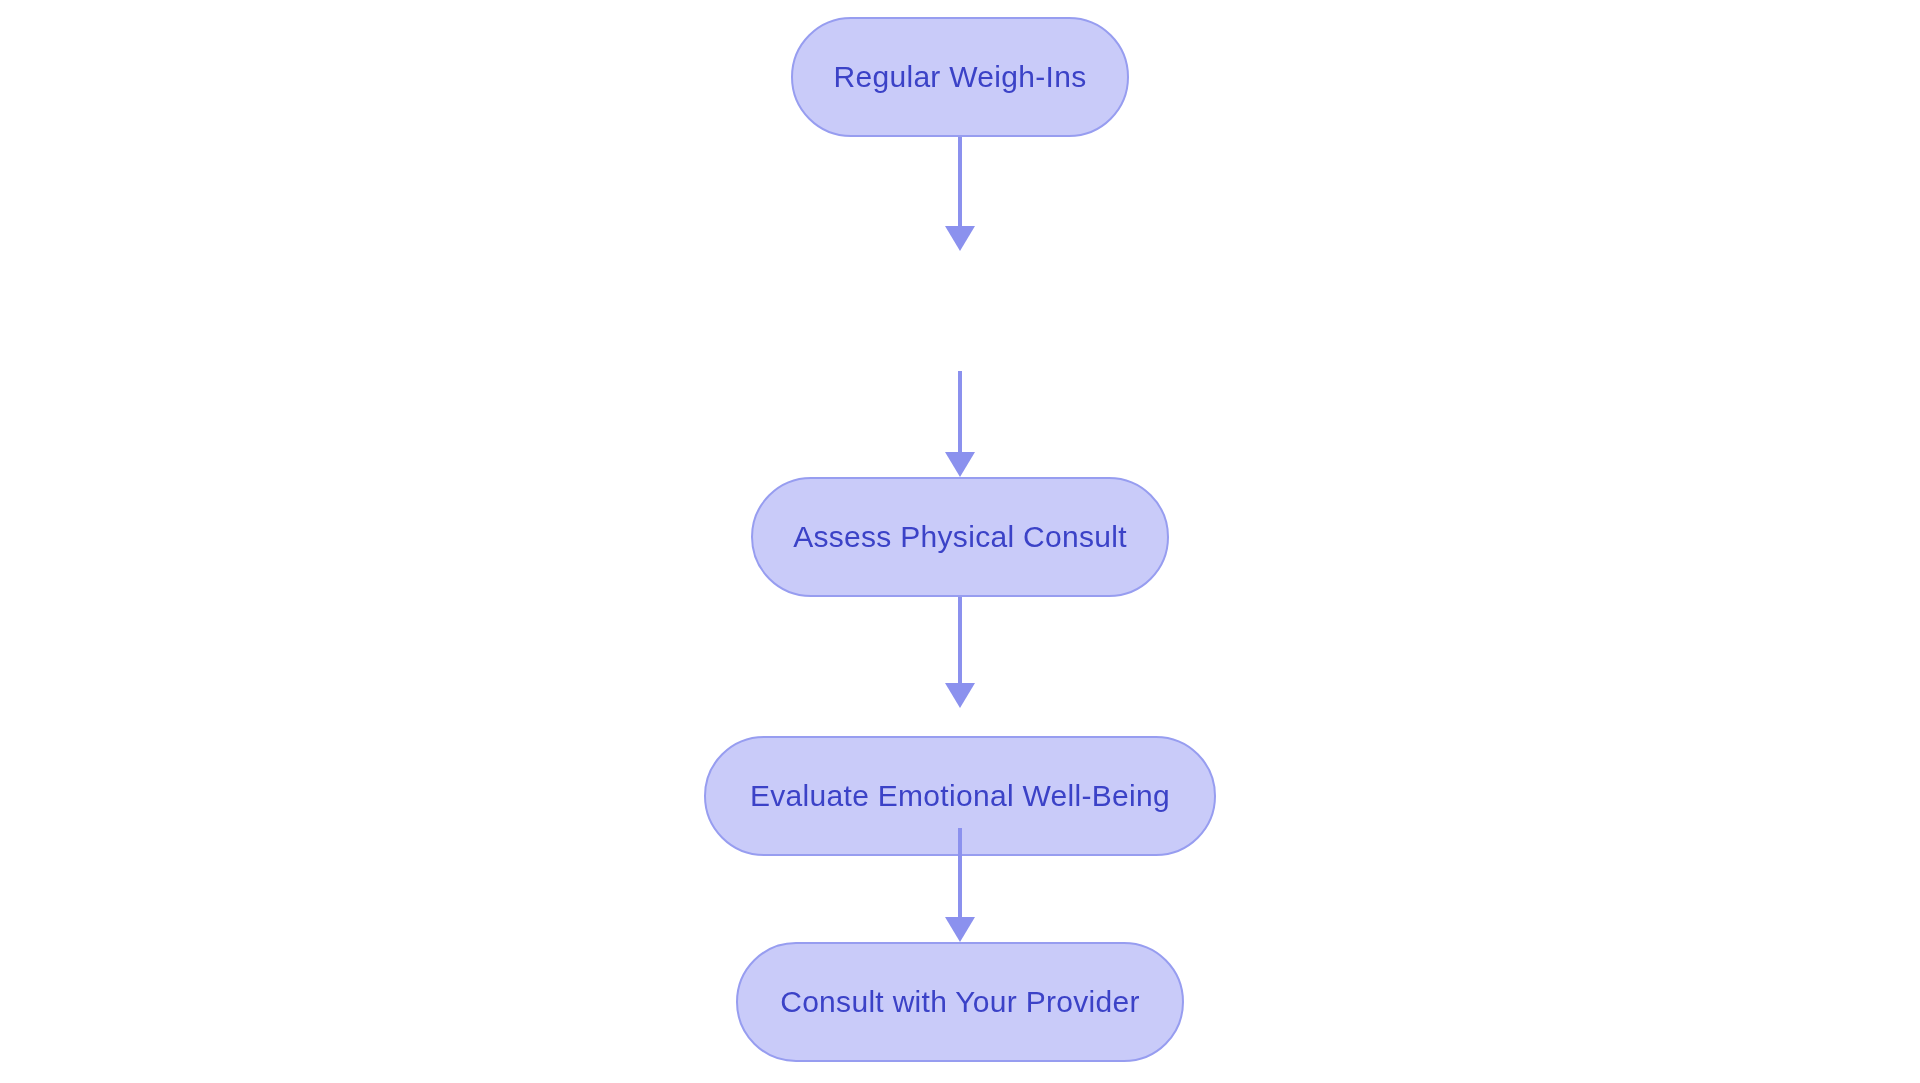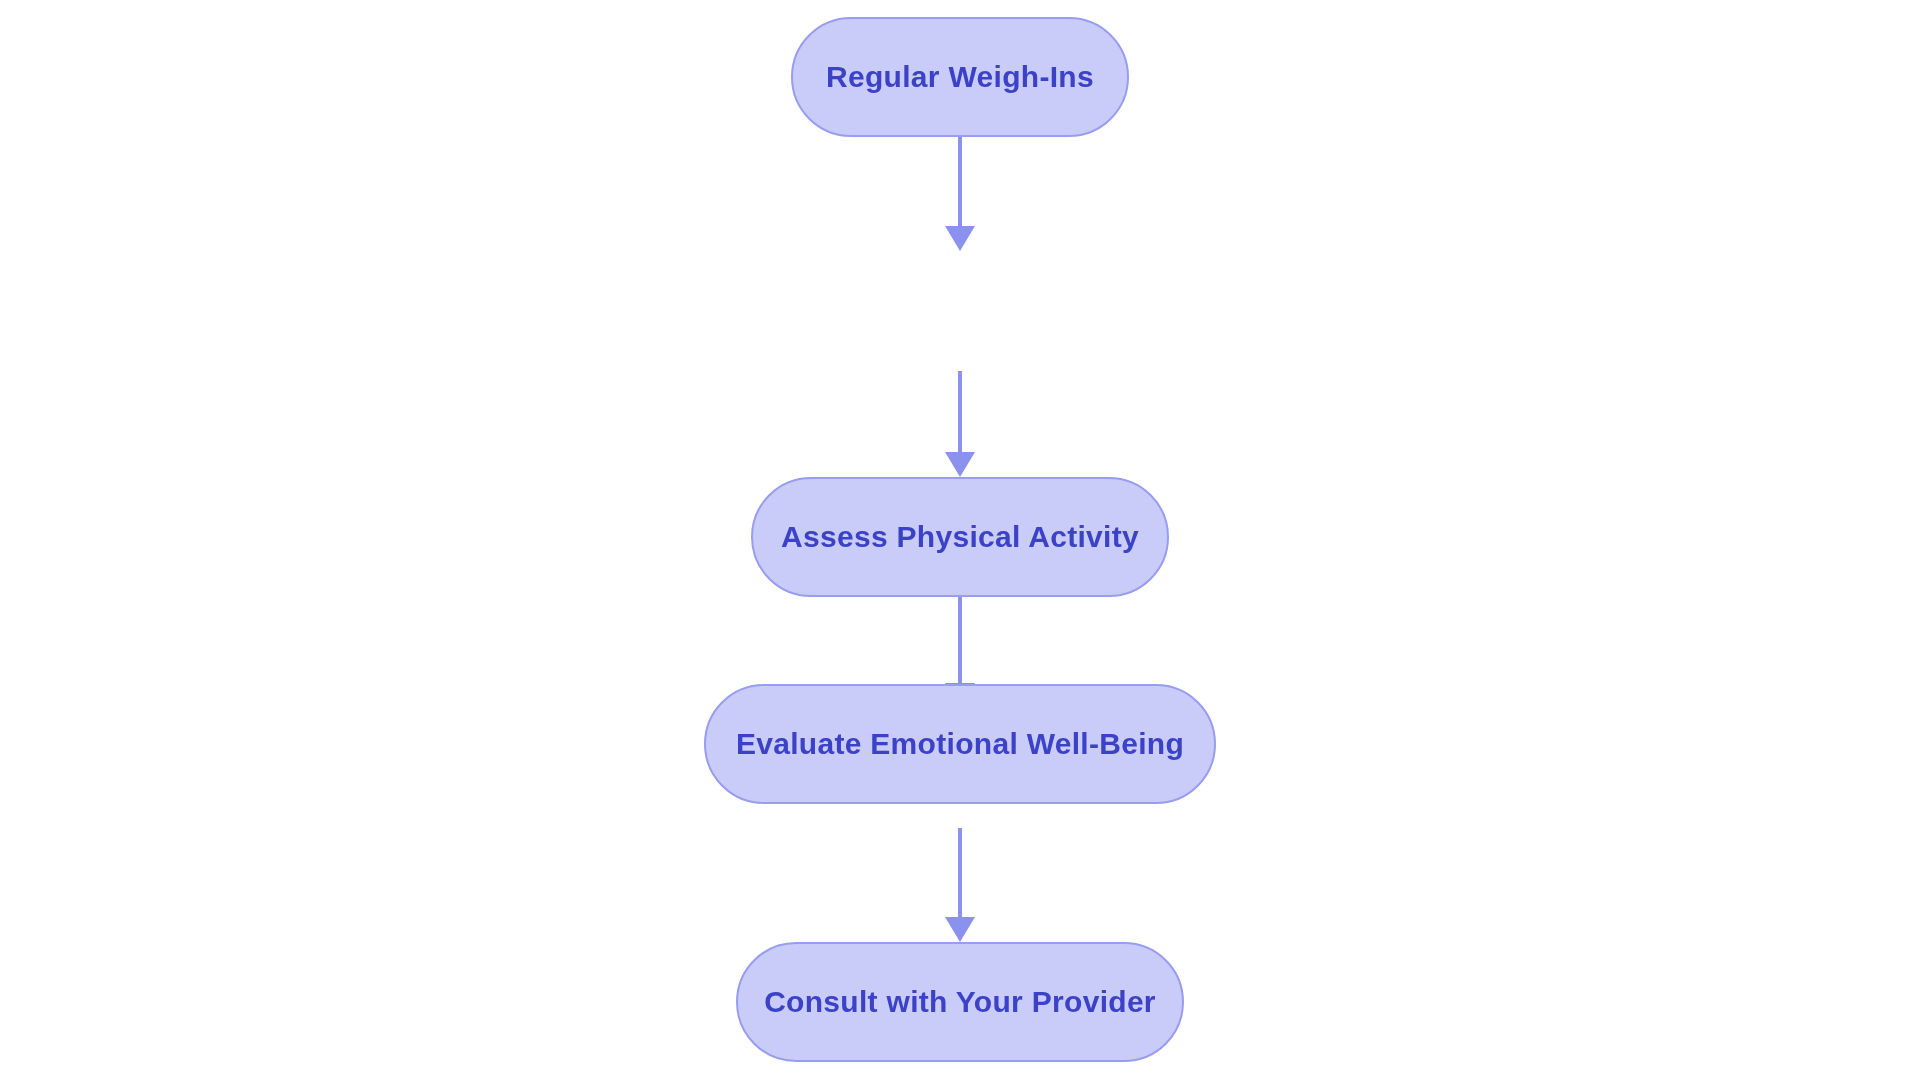--- a/index.html
+++ b/index.html
@@ -22,28 +22,28 @@
     height: 120px;
     box-sizing: border-box;
     display: flex;
     align-items: center;
     justify-content: center;
     background: var(--node-fill, #c9cbf9);
     border: 2px solid var(--node-border, #979df0);
     border-radius: 60px;
     color: var(--node-text, #3b42c7);
     font-size: 30px;
-    font-weight: 700;
+    font-weight: 400;
     letter-spacing: 0.3px;
     white-space: nowrap;
   }
   .node-1 { top: 17px;  width: 338px; }
   .node-2 { top: 251px; width: 362px; }
   .node-3 { top: 477px; width: 418px; }
-  .node-4 { top: 684px; width: 512px; text-align: right; }
+  .node-4 { top: 736px; width: 512px; text-align: right; }
   .node-5 { top: 942px; width: 448px; }
 
   .arrow {
     position: absolute;
     left: 960px;
     transform: translateX(-50%);
     display: flex;
     flex-direction: column;
     align-items: center;
   }
@@ -78,21 +78,21 @@
     <div class="head"></div>
   </div>
 
 
   <div class="arrow arrow-2">
     <div class="shaft"></div>
     <div class="head"></div>
   </div>
 
   <div class="node node-3">
-    <span>Assess Physical Activity</span>
+    <span>Assess Physical Consult</span>
   </div>
 
   <div class="arrow arrow-3">
     <div class="shaft"></div>
     <div class="head"></div>
   </div>
 
   <div class="node node-4">
     <span>Evaluate Emotional Well-Being</span>
   </div>

